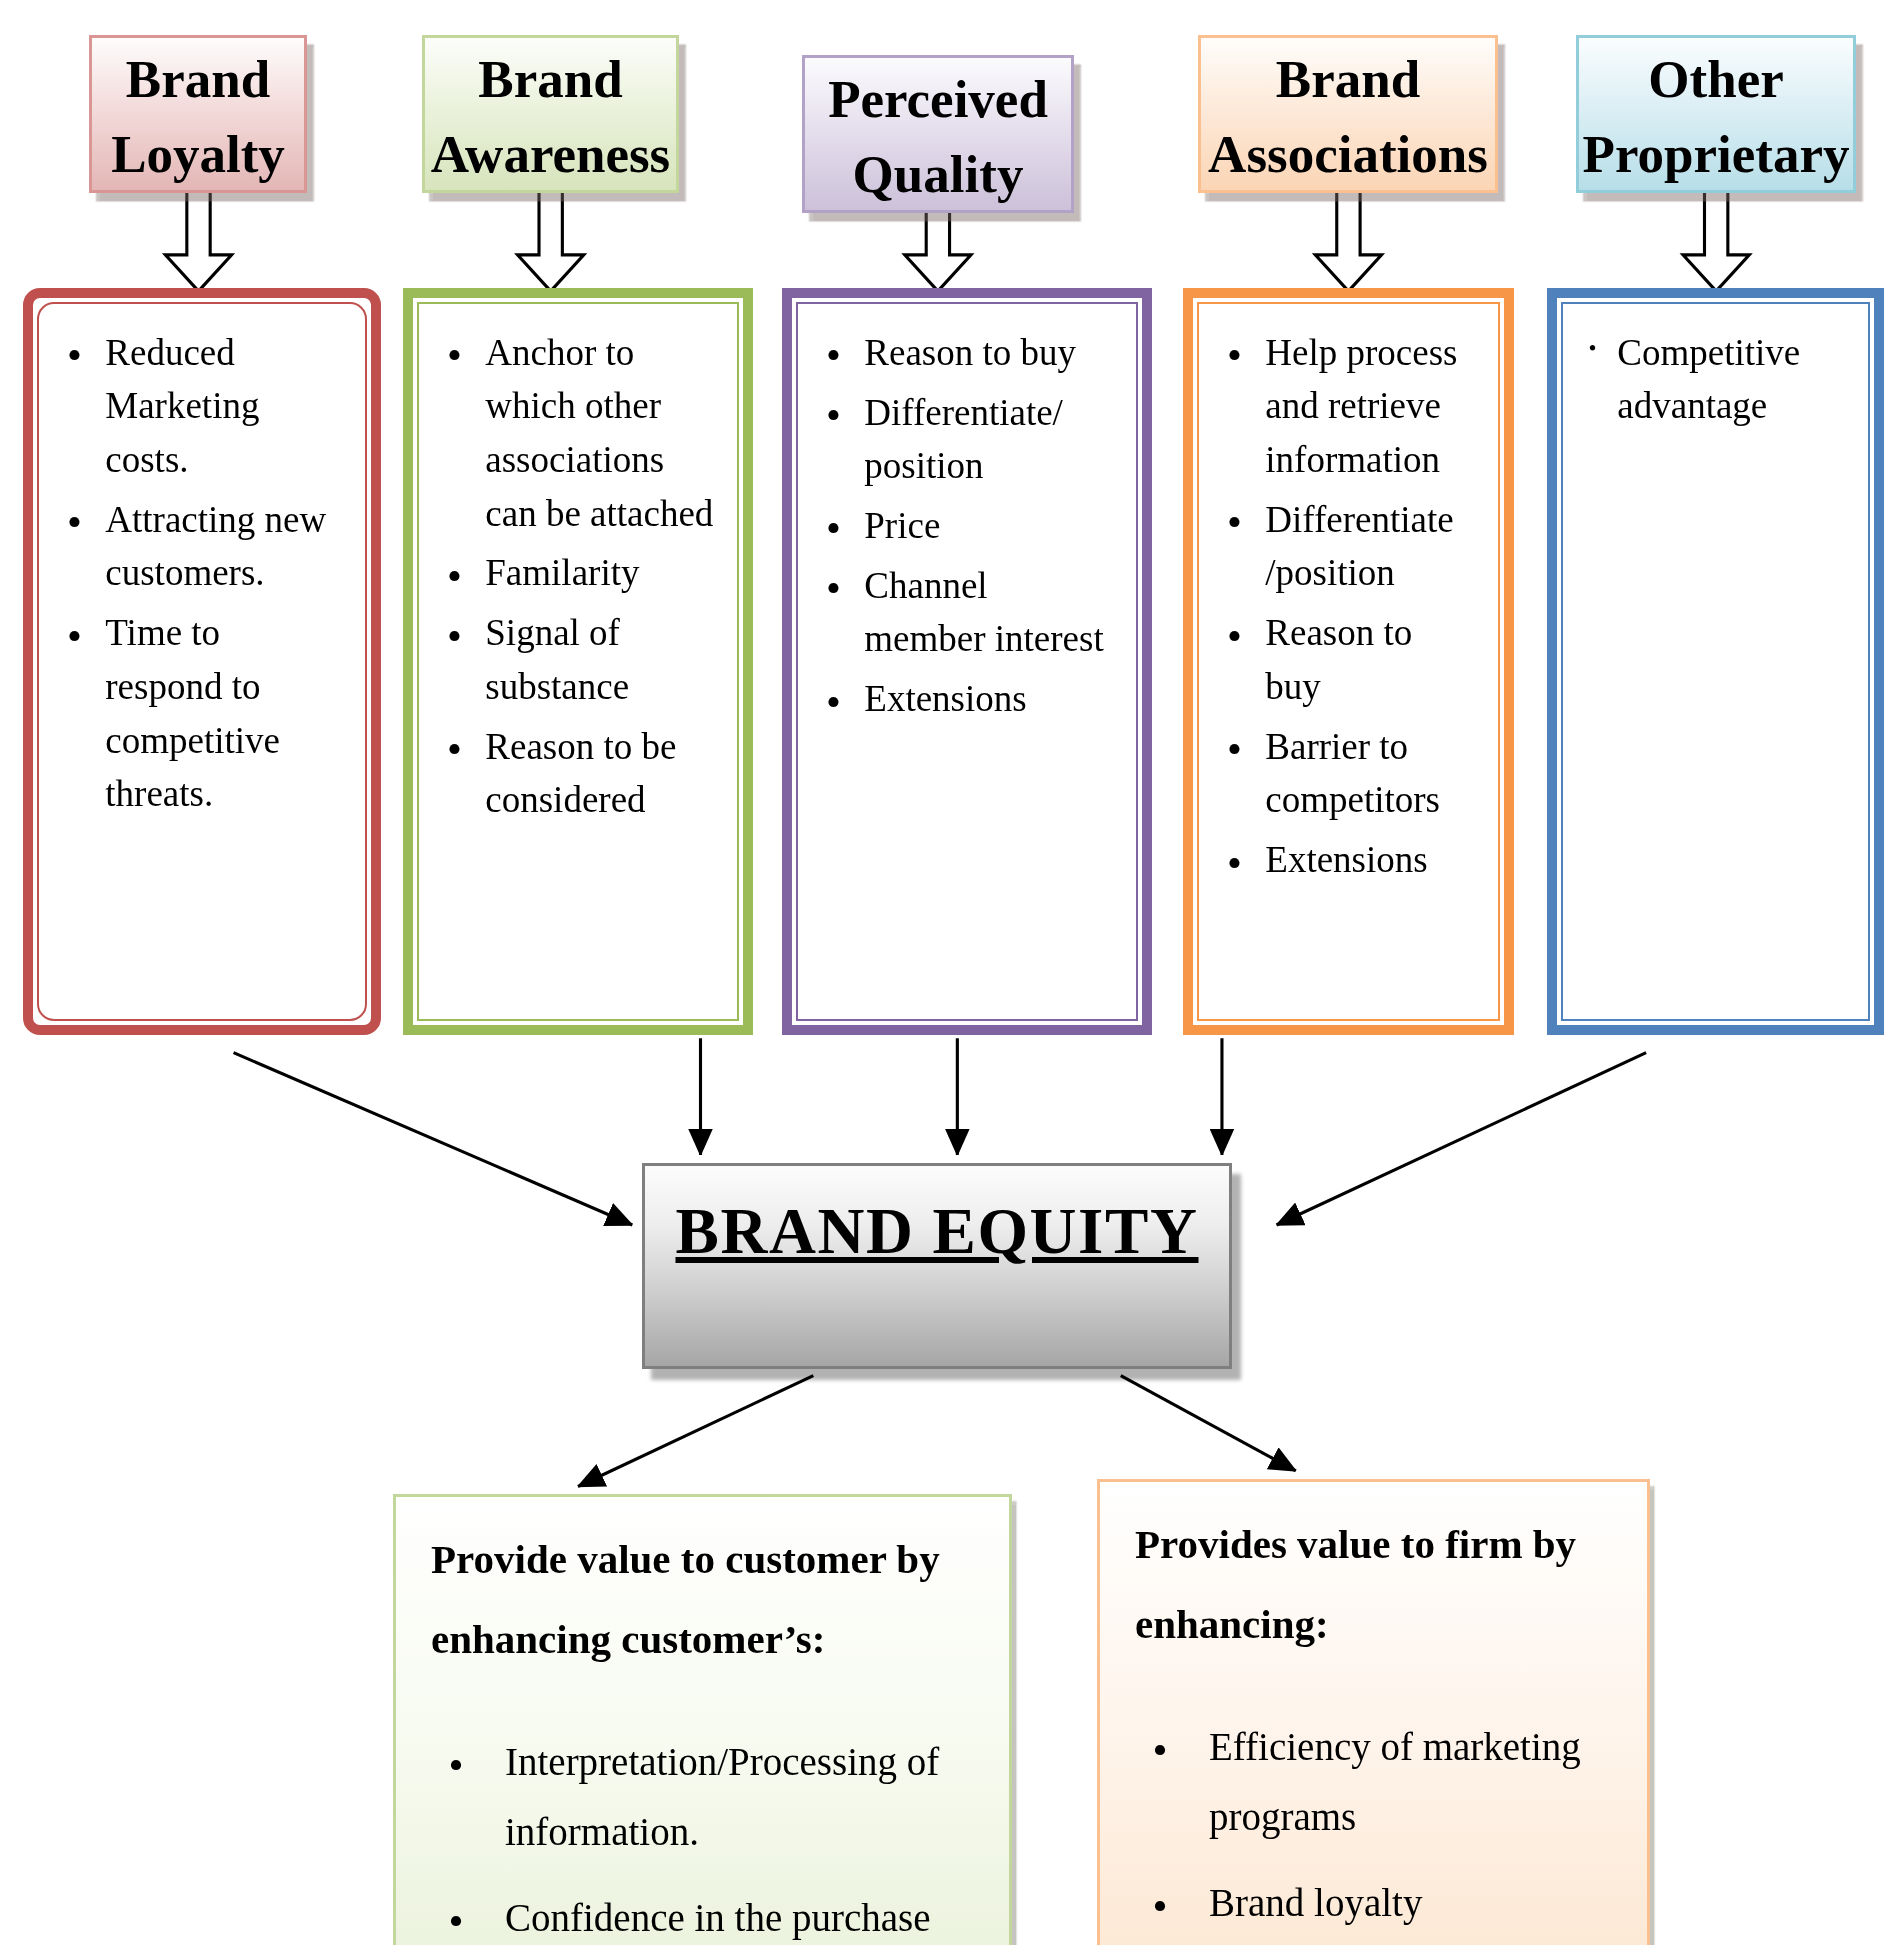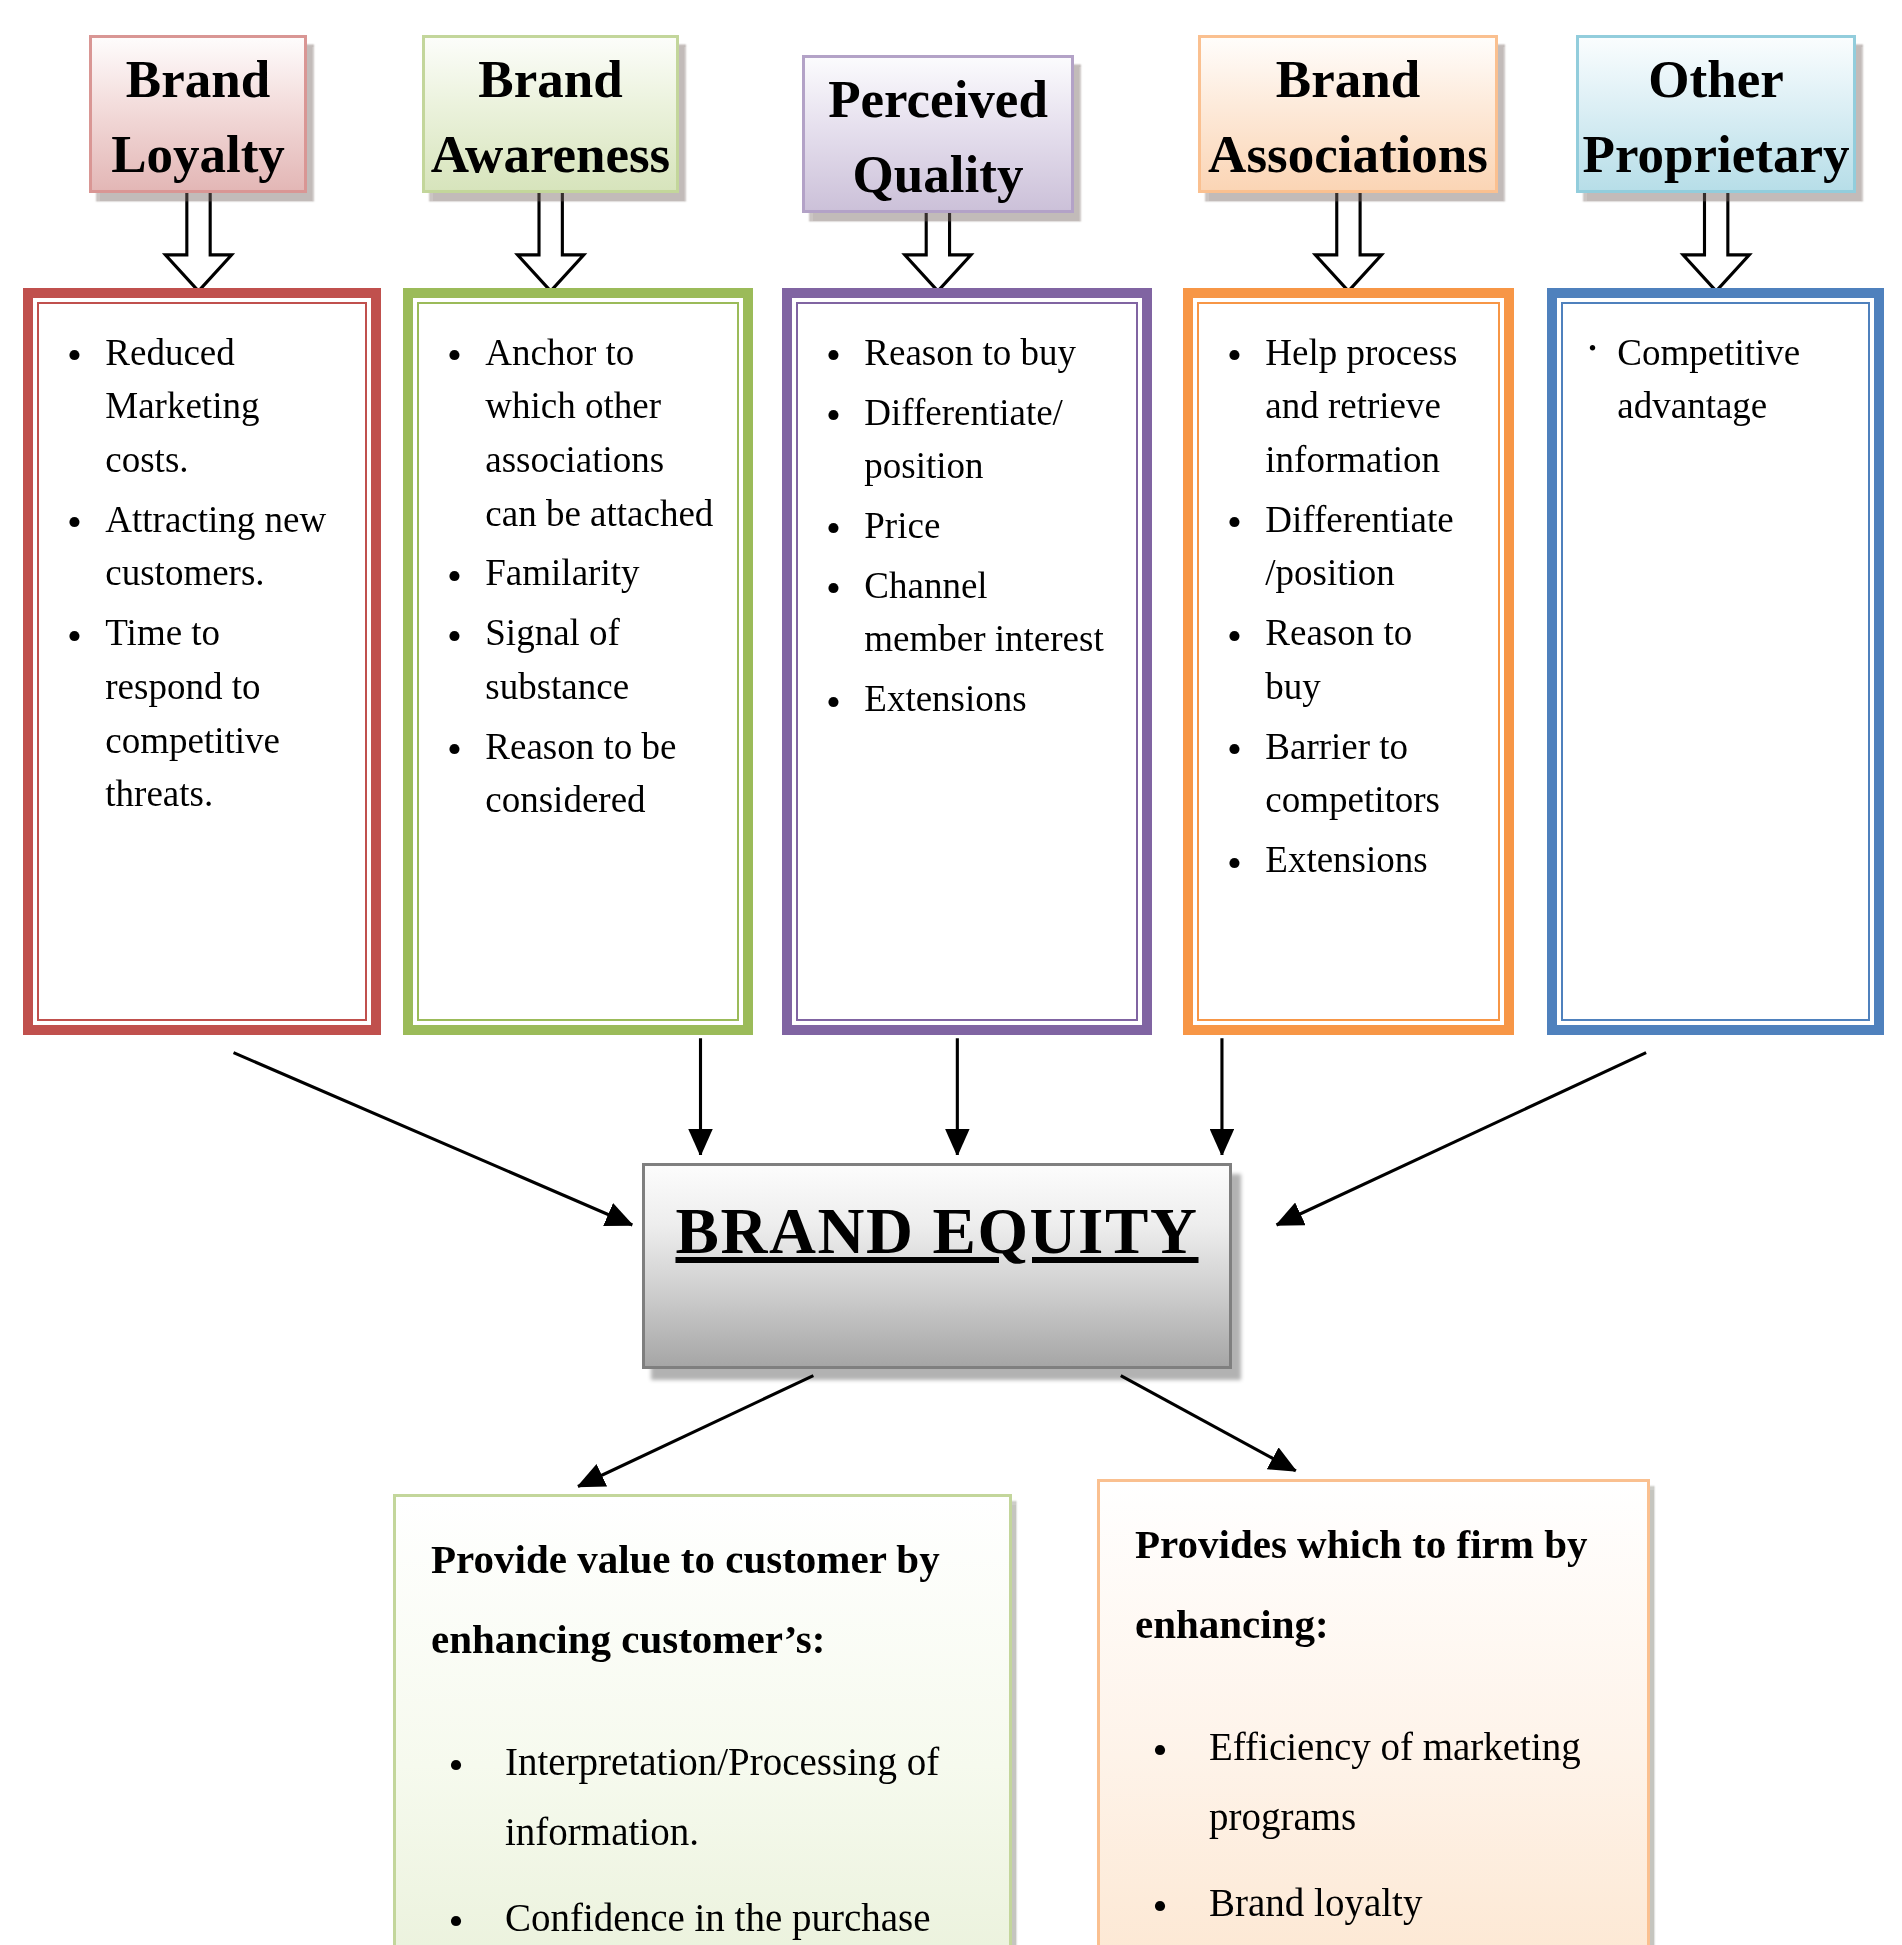--- a/index.html
+++ b/index.html
@@ -16,21 +16,21 @@
   .h-green {border-color:#C3D69B;background:linear-gradient(180deg,#FCFDFA 0%,#EBF2DC 45%,#D7E4BC 100%);}
   .h-purple{border-color:#B3A2C7;background:linear-gradient(180deg,#FBFBFD 0%,#E6E0EE 45%,#CCC1D9 100%);}
   .h-orange{border-color:#FAC090;background:linear-gradient(180deg,#FFFDFB 0%,#FDEADA 45%,#FBD5B5 100%);}
   .h-cyan  {border-color:#92CDDC;background:linear-gradient(180deg,#FAFDFE 0%,#DCEFF5 45%,#B7DEE8 100%);}
 
   
   .dbox{position:absolute;top:288px;height:747px;box-sizing:border-box;
         border:10px solid;background:#fff;padding:4.3px;}
   .dbox-inner{width:100%;height:100%;box-sizing:border-box;border:2.3px solid;
         padding:21.4px 23px 0 23px;font-size:37px;line-height:1.45;}
-  .b-red    , .b-red    .dbox-inner{border-color:#C0504D;}
+  .b-red    , .b-red    .dbox-inner{border-color:#C0504D;border-radius:17px;}
   .b-green  , .b-green  .dbox-inner{border-color:#9BBB59;}
   .b-purple , .b-purple .dbox-inner{border-color:#8064A2;}
   .b-orange , .b-orange .dbox-inner{border-color:#F79646;}
   .b-blue   , .b-blue   .dbox-inner{border-color:#4F81BD;}
 
   .li{position:relative;padding-left:43px;margin-bottom:6.2px;}
   .li::before{content:"\2022";position:absolute;left:4.7px;top:-0.04em;font-size:1.15em;}
   .small-bullets .li{padding-left:31px;}
   .small-bullets .li::before{font-size:0.62em;top:0.28em;left:2.3px;}
 
@@ -151,20 +151,20 @@
     <span>BRAND EQUITY</span>
   </div>
 
   <div class="bbox bl">
     <div class="heading">Provide value to customer by enhancing customer’s:</div>
     <div class="bli">Interpretation/Processing of information.</div>
     <div class="bli">Confidence in the purchase decision.</div>
 
   </div>
   <div class="bbox br">
-    <div class="heading">Provides which to firm by enhancing:</div>
+    <div class="heading">Provides value to firm by enhancing:</div>
     <div class="bli">Efficiency of marketing programs</div>
     <div class="bli">Brand loyalty</div>
 
   </div>
 
 </div>
 
 
 </body></html>

